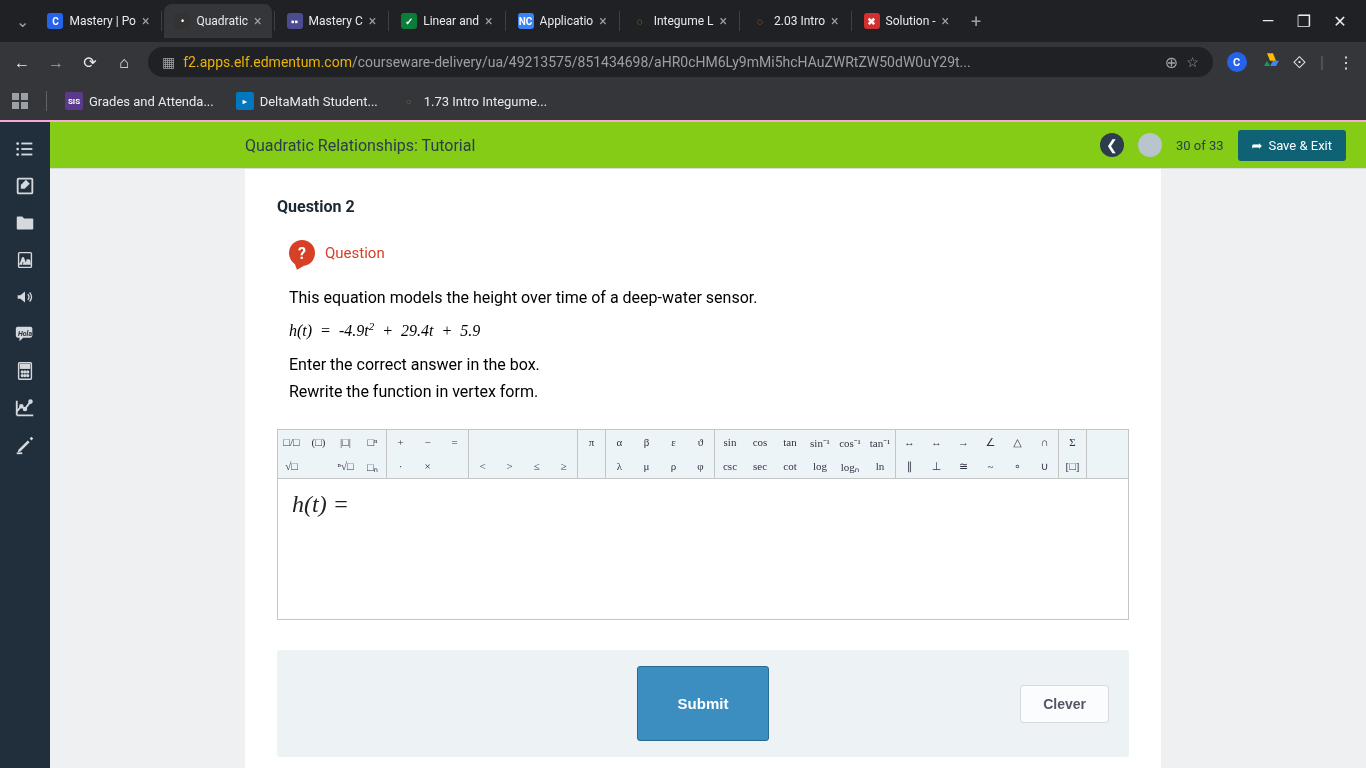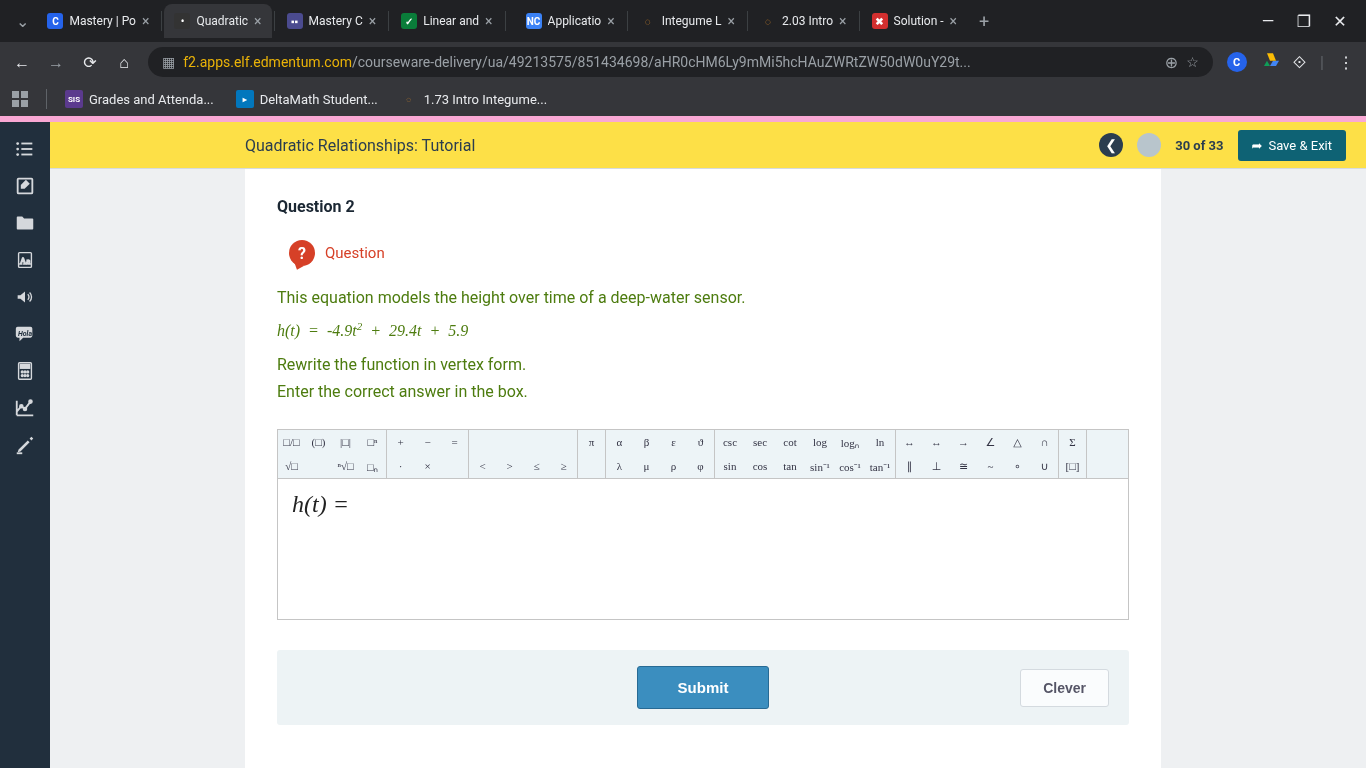--- a/index.html
+++ b/index.html
@@ -20,62 +20,62 @@
 
 .addr-bar { height: 40px; background: #35363a; display: flex; align-items: center; padding: 0 12px; gap: 14px; border-top-left-radius: 0; }
 .addr-bar .nav-icon { color: #9aa0a6; width: 20px; text-align: center; font-size: 16px; }
 .addr-bar .nav-icon.enabled { color: #e8eaed; }
 .url-container { flex: 1; background: #202124; border-radius: 20px; height: 30px; display: flex; align-items: center; padding: 0 14px; color: #9aa0a6; font-size: 14px; gap: 8px; }
 .url-text { flex: 1; white-space: nowrap; overflow: hidden; }
 .url-domain { color: #eab308; }
 .addr-actions { display: flex; gap: 14px; align-items: center; color: #e8eaed; }
 .circle-icon { width: 20px; height: 20px; border-radius: 50%; display: flex; align-items: center; justify-content: center; font-size: 11px; font-weight: bold; }
 
-.bookmarks { height: 40px; background: #35363a; display: flex; align-items: center; padding: 0 12px; gap: 18px; font-size: 13px; color: #e8eaed; border-bottom: 6px solid #f9a8d4; }
+.bookmarks { height: 40px; background: #35363a; display: flex; align-items: center; padding: 0 12px; gap: 18px; font-size: 13px; color: #e8eaed; border-bottom: 2px solid #f9a8d4; }
 .bm-icon { display: inline-flex; width: 18px; height: 18px; align-items: center; justify-content: center; }
 .bm-item { display: flex; align-items: center; gap: 6px; }
 .bm-sep { width: 1px; height: 20px; background: #5f6368; }
 .apps-grid { display: grid; grid-template-columns: repeat(2, 7px); grid-template-rows: repeat(2, 7px); gap: 2px; }
 .apps-grid div { background: #9aa0a6; }
 
 
 .page { display: flex; height: calc(768px - 122px); }
 .left-rail { width: 50px; background: #212f3d; display: flex; flex-direction: column; align-items: center; padding-top: 12px; gap: 7px; }
 .rail-icon { width: 30px; height: 30px; color: #d5d8dc; display: flex; align-items: center; justify-content: center; font-size: 18px; }
 .rail-icon svg { width: 22px; height: 22px; }
 
 .content-area { flex: 1; background: #eef0f2; display: flex; flex-direction: column; }
-.page-header { height: 47px; background: #fde047; display: flex; align-items: center; padding: 0 20px 0 195px; gap: 14px; color: #455564; border-bottom: 1px solid #d5dbdf; }
+.page-header { height: 47px; background: #84cc16; display: flex; align-items: center; padding: 0 20px 0 195px; gap: 14px; color: #455564; border-bottom: 1px solid #d5dbdf; }
 .page-title { font-size: 16px; font-weight: 400; flex: 1; color: #2b3d4f; }
 .hdr-back { width: 24px; height: 24px; border-radius: 50%; background: #2b3d4f; color: #fff; display: flex; align-items: center; justify-content: center; font-size: 14px; }
 .hdr-progress { width: 24px; height: 24px; border-radius: 50%; background: #b8c5cc; }
-.hdr-count { font-size: 13px; color: #2b3d4f; font-weight: bold; }
+.hdr-count { font-size: 13px; color: #2b3d4f; }
 .save-exit { background: #0e6274; color: #fff; padding: 8px 14px; border-radius: 3px; font-size: 13px; display: flex; align-items: center; gap: 6px; }
 
 .main-body { flex: 1; display: flex; justify-content: flex-start; padding-left: 195px; overflow: auto; }
 .question-panel { width: 916px; background: #fff; padding: 28px 32px 32px 32px; }
 .q-number { font-weight: 700; font-size: 16px; color: #1b2733; margin-bottom: 24px; }
 .q-header { display: flex; align-items: center; gap: 10px; margin-bottom: 18px; margin-left: 12px; }
 .q-bubble { width: 26px; height: 26px; border-radius: 50%; background: #d64027; color: #fff; display: flex; align-items: center; justify-content: center; font-weight: bold; font-size: 16px; position: relative; }
 .q-bubble::after { content: ''; position: absolute; bottom: -4px; left: 4px; width: 0; height: 0; border-left: 5px solid transparent; border-right: 5px solid transparent; border-top: 6px solid #d64027; transform: rotate(20deg); }
 .q-title { color: #d64027; font-size: 15px; font-weight: 400; }
-.q-body { font-size: 16px; color: #4d7c0f; line-height: 1.7; }
+.q-body { margin-left: 12px; font-size: 16px; color: #000000; line-height: 1.7; }
 .equation { font-family: 'Cambria Math', Georgia, serif; font-size: 16px; margin: 6px 0; font-style: italic; }
 .equation .sup { font-size: 11px; vertical-align: super; }
 
 .math-editor { margin-top: 24px; border: 1px solid #c5c5c5; }
 .math-toolbar { background: #edf4f7; border-bottom: 1px solid #c5c5c5; display: flex; font-size: 11px; }
 .tb-group { border-right: 1px solid #c5c5c5; display: flex; flex-direction: column; }
 .tb-row { display: flex; }
 .tb-btn { min-width: 27px; height: 24px; display: flex; align-items: center; justify-content: center; color: #334; cursor: pointer; font-family: Georgia, serif; }
 .tb-btn.wide { min-width: 30px; }
 .math-input { min-height: 140px; padding: 12px 14px; font-family: Georgia, serif; font-size: 24px; font-style: italic; color: #222; }
 
 .actions-bar { margin-top: 30px; background: #edf3f5; padding: 16px 20px; display: flex; justify-content: center; align-items: center; position: relative; border-radius: 3px; }
-.submit-btn { background: #3b8ebf; color: #fff; border: 1px solid #276a94; padding: 12px 40px; border-radius: 3px; font-size: 15px; font-weight: 600; }
+.submit-btn { background: #3b8ebf; color: #fff; border: 1px solid #276a94; padding: 28px 40px; border-radius: 3px; font-size: 15px; font-weight: 600; }
 .reset-btn { position: absolute; right: 20px; background: #fafcfd; color: #556; border: 1px solid #d4dadf; padding: 10px 22px; border-radius: 3px; font-size: 14px; font-weight: 600; }
 </style>
 </head>
 <body>
 
 <div class="browser-tabs">
   <span class="tab-dropdown">⌄</span>
   <div id="tabs-mount" style="display: flex; align-items: center;">
       <div class="tab">
         <span class="tab-icon" style="background:#2563eb;color:#fff;">C</span>
@@ -95,21 +95,21 @@
         <span class="tab-close">×</span>
       </div>
       <div class="tab-sep"></div>
       <div class="tab">
         <span class="tab-icon" style="background:#0a7d3a;color:#fff;">✓</span>
         <span class="tab-title">Linear and</span>
         <span class="tab-close">×</span>
       </div>
       <div class="tab-sep"></div>
       <div class="tab">
-        <span class="tab-icon" style="background:#3b82f6;color:#fff;margin-left:8px;">NC</span>
+        <span class="tab-icon" style="background:#3b82f6;color:#fff;">NC</span>
         <span class="tab-title">Applicatio</span>
         <span class="tab-close">×</span>
       </div>
       <div class="tab-sep"></div>
       <div class="tab">
         <span class="tab-icon" style="background:transparent;color:#e8932a;">◌</span>
         <span class="tab-title">Integume L</span>
         <span class="tab-close">×</span>
       </div>
       <div class="tab-sep"></div>
@@ -267,22 +267,22 @@
     <div class="main-body">
       <div class="question-panel">
         <div class="q-number">Question 2</div>
         <div class="q-header">
           <div class="q-bubble">?</div>
           <div class="q-title">Question</div>
         </div>
         <div class="q-body">
           <div>This equation models the height over time of a deep-water sensor.</div>
           <div class="equation"><i>h</i>(<i>t</i>) &nbsp;=&nbsp; -4.9<i>t</i><span class="sup">2</span> &nbsp;+&nbsp; 29.4<i>t</i> &nbsp;+&nbsp; 5.9</div>
+          <div>Enter the correct answer in the box.</div>
           <div>Rewrite the function in vertex form.</div>
-          <div>Enter the correct answer in the box.</div>
         </div>
 
         <div class="math-editor">
           <div class="math-toolbar" id="toolbar-mount">
               <div class="tb-group">
                 <div class="tb-row">
                   <div class="tb-btn">□/□</div>
                   <div class="tb-btn">(□)</div>
                   <div class="tb-btn">|□|</div>
                   <div class="tb-btn">□ⁿ</div>
@@ -335,36 +335,36 @@
                   <div class="tb-btn">ϑ</div>
                 </div>
                 <div class="tb-row">
                   <div class="tb-btn">λ</div>
                   <div class="tb-btn">μ</div>
                   <div class="tb-btn">ρ</div>
                   <div class="tb-btn">φ</div>
                 </div>
               </div>
               <div class="tb-group">
+                <div class="tb-row">
+                  <div class="tb-btn wide">sin</div>
+                  <div class="tb-btn wide">cos</div>
+                  <div class="tb-btn wide">tan</div>
+                  <div class="tb-btn wide">sin⁻¹</div>
+                  <div class="tb-btn wide">cos⁻¹</div>
+                  <div class="tb-btn wide">tan⁻¹</div>
+                </div>
                 <div class="tb-row">
                   <div class="tb-btn wide">csc</div>
                   <div class="tb-btn wide">sec</div>
                   <div class="tb-btn wide">cot</div>
                   <div class="tb-btn wide">log</div>
                   <div class="tb-btn wide">logₙ</div>
                   <div class="tb-btn wide">ln</div>
                 </div>
-                <div class="tb-row">
-                  <div class="tb-btn wide">sin</div>
-                  <div class="tb-btn wide">cos</div>
-                  <div class="tb-btn wide">tan</div>
-                  <div class="tb-btn wide">sin⁻¹</div>
-                  <div class="tb-btn wide">cos⁻¹</div>
-                  <div class="tb-btn wide">tan⁻¹</div>
-                </div>
               </div>
               <div class="tb-group">
                 <div class="tb-row">
                   <div class="tb-btn">↔</div>
                   <div class="tb-btn">↔</div>
                   <div class="tb-btn">→</div>
                   <div class="tb-btn">∠</div>
                   <div class="tb-btn">△</div>
                   <div class="tb-btn">∩</div>
                 </div>

